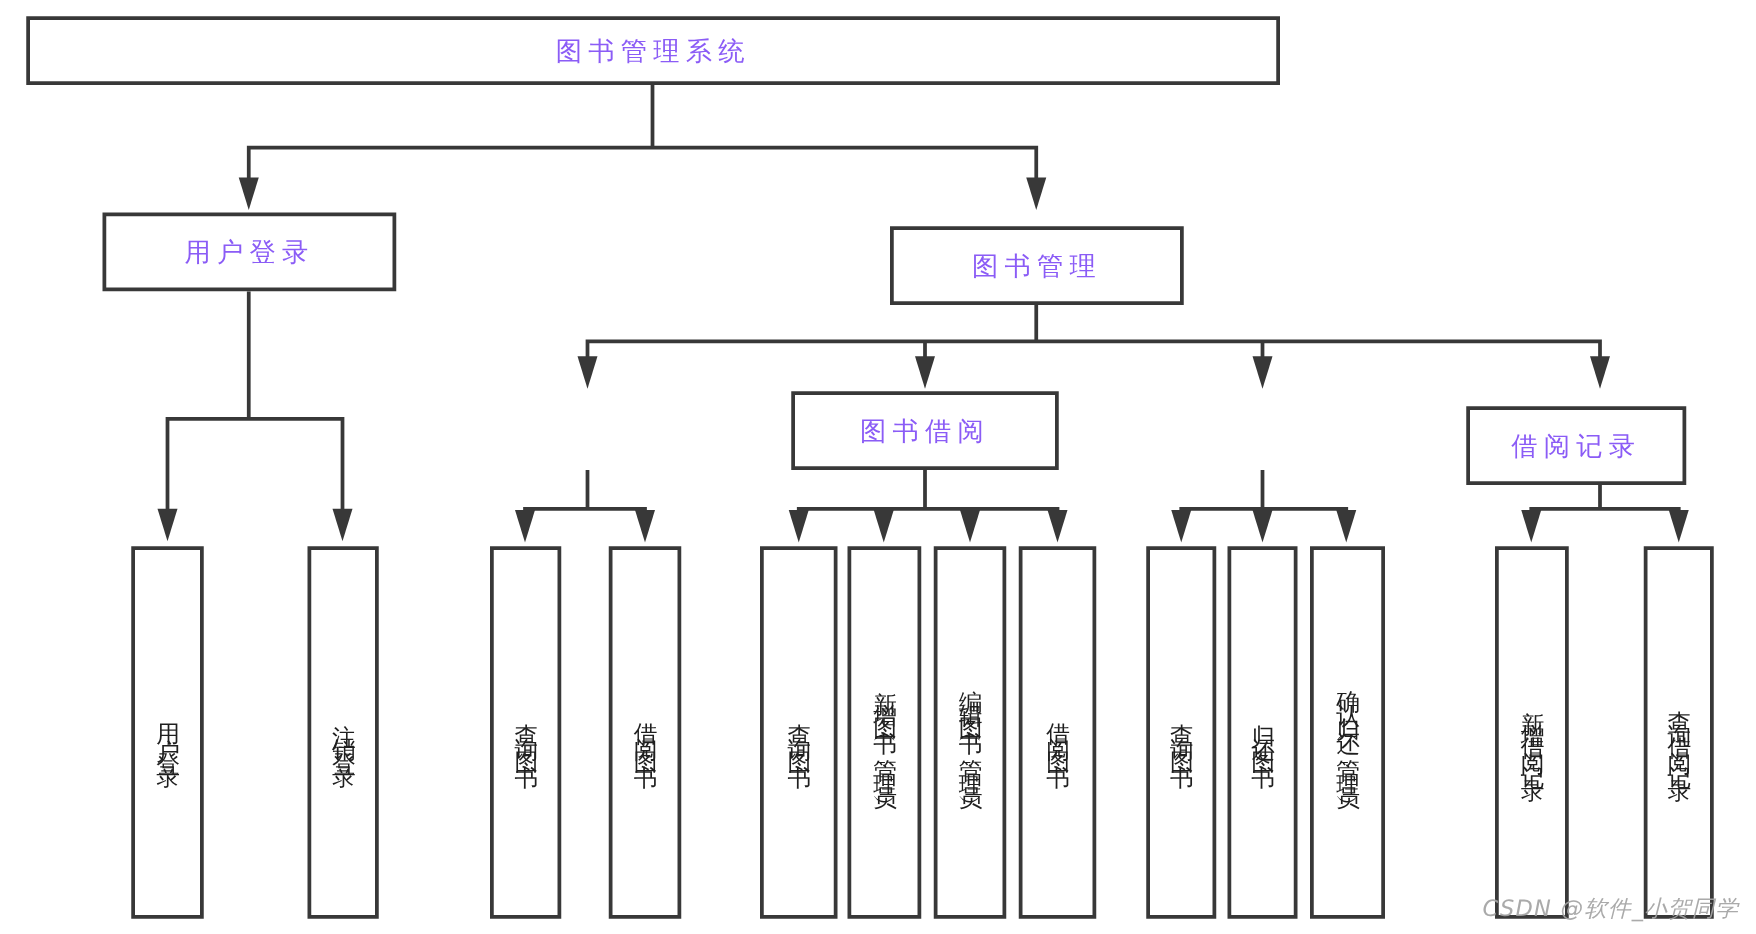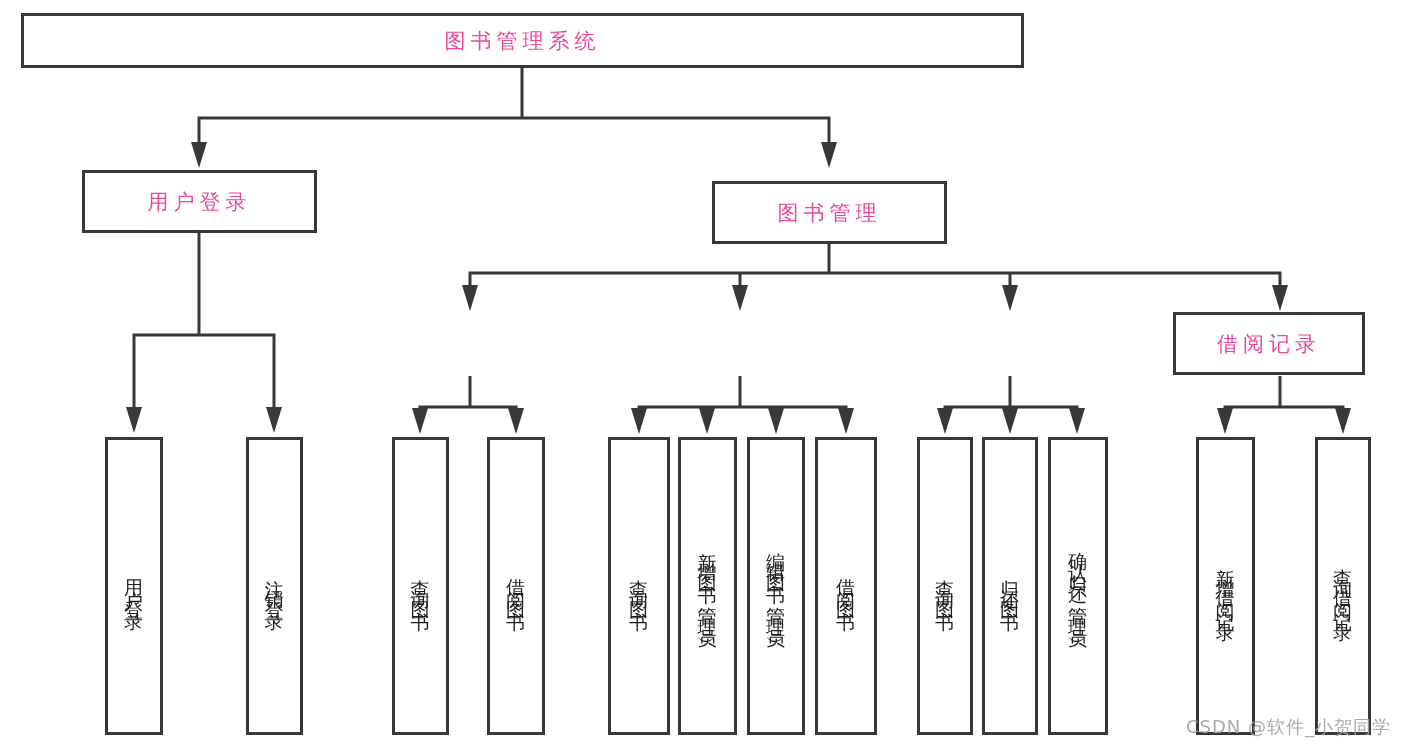--- a/index.html
+++ b/index.html
@@ -20,40 +20,41 @@
     display: flex;
     align-items: center;
     justify-content: center;
     z-index: 2;
     color: #1f1f1f;
   }
   .node-h span {
     font-size: 21px;
     letter-spacing: 5px;
     white-space: nowrap;
-    color: #ec4899;
+    color: #8b5cf6;
   }
   .node-v span {
     writing-mode: vertical-rl;
     text-orientation: mixed;
     font-size: 19px;
     letter-spacing: 11px;
     line-height: 1.0;
     color: #1f1f1f;
     white-space: nowrap;
   }
   #watermark {
     position: absolute;
     left: 1186px;
     top: 715px;
     z-index: 3;
     font-size: 18px;
     letter-spacing: 1px;
     color: rgba(163,163,163,0.92);
     white-space: nowrap;
+    font-style: italic;
   }
 </style>
 </head>
 <body>
 
 <div id="stage">
 
   <svg id="wires" width="1405" height="747" viewBox="0 0 1405 747">
       <path d="M522 68 V118 M197.5 118 H830.5 M199 118 V146 M829 118 V146 M199 233 V335 M132.5 335 H275.5 M134 335 V411 M274 335 V411 M829 233 V273 M468.5 273 H1281.5 M470 273 V289 M740 273 V289 M1010 273 V289 M1280 273 V289 M470 376 V407 M418.5 407 H517.5 M420 407 V412 M516 407 V412 M740 376 V407 M637.5 407 H847.5 M639 407 V412 M707 407 V412 M776 407 V412 M846 407 V412 M1010 376 V407 M943.5 407 H1078.5 M945 407 V412 M1010 407 V412 M1077 407 V412 M1280 376 V407 M1223.5 407 H1344.5 M1225 407 V412 M1343 407 V412" fill="none" stroke="#383838" stroke-width="3"></path>
       <polygon points="191,142 207,142 199,168" fill="#383838"></polygon>
@@ -81,21 +82,24 @@
     <span>图书管理系统</span>
   </div>
 
   <div class="node node-h" style="left:82px;top:170px;width:235px;height:63px">
     <span>用户登录</span>
   </div>
   <div class="node node-h" style="left:712px;top:181px;width:235px;height:63px">
     <span>图书管理</span>
   </div>
 
-  <div class="node node-h" style="left:1173px;top:312px;width:192px;height:63px">
+  <div class="node node-h" style="left:633px;top:313px;width:214px;height:63px">
+    <span>图书借阅</span>
+  </div>
+  <div class="node node-h" style="left:1173px;top:325px;width:176px;height:63px">
     <span>借阅记录</span>
   </div>
 
   <div class="node node-v" style="left:105px;top:437px;width:58px;height:298px">
     <span>用户登录</span>
   </div>
   <div class="node node-v" style="left:246px;top:437px;width:57px;height:298px">
     <span>注销登录</span>
   </div>
 

